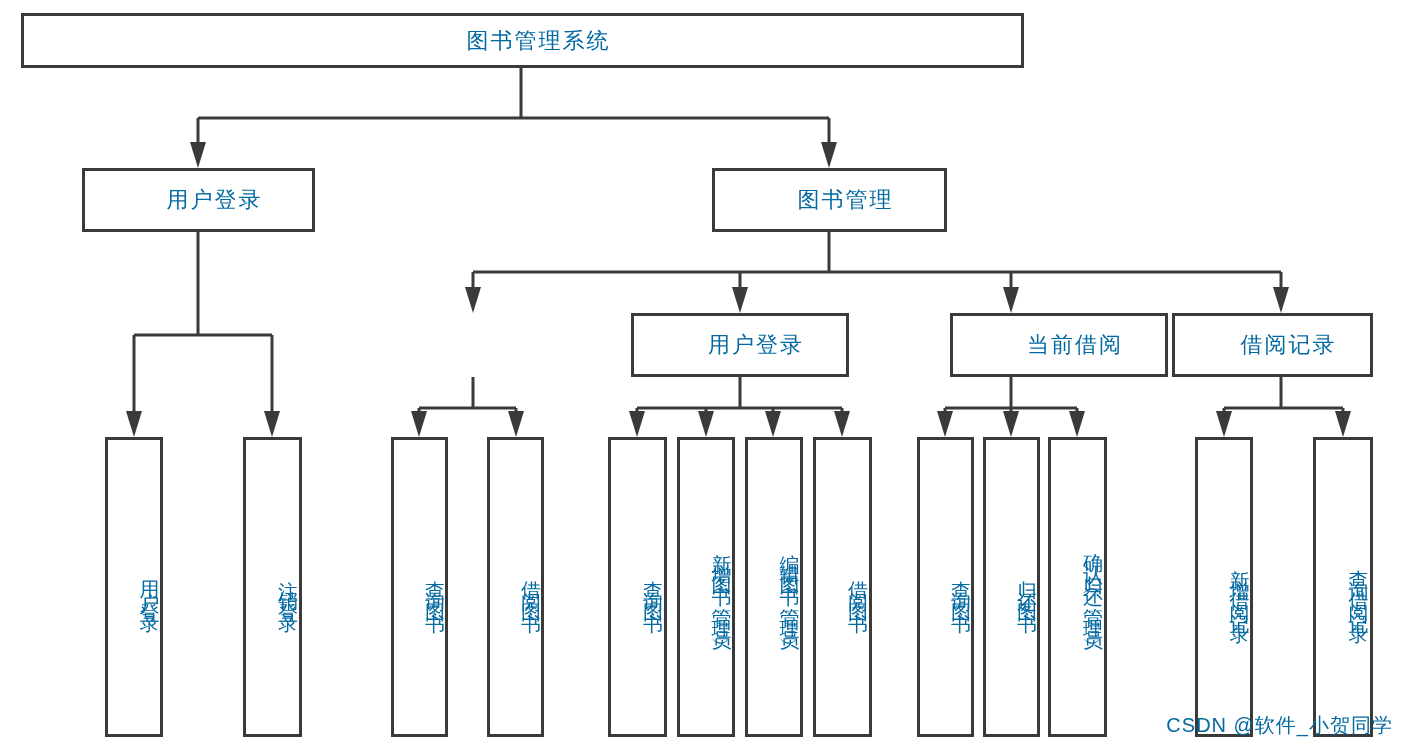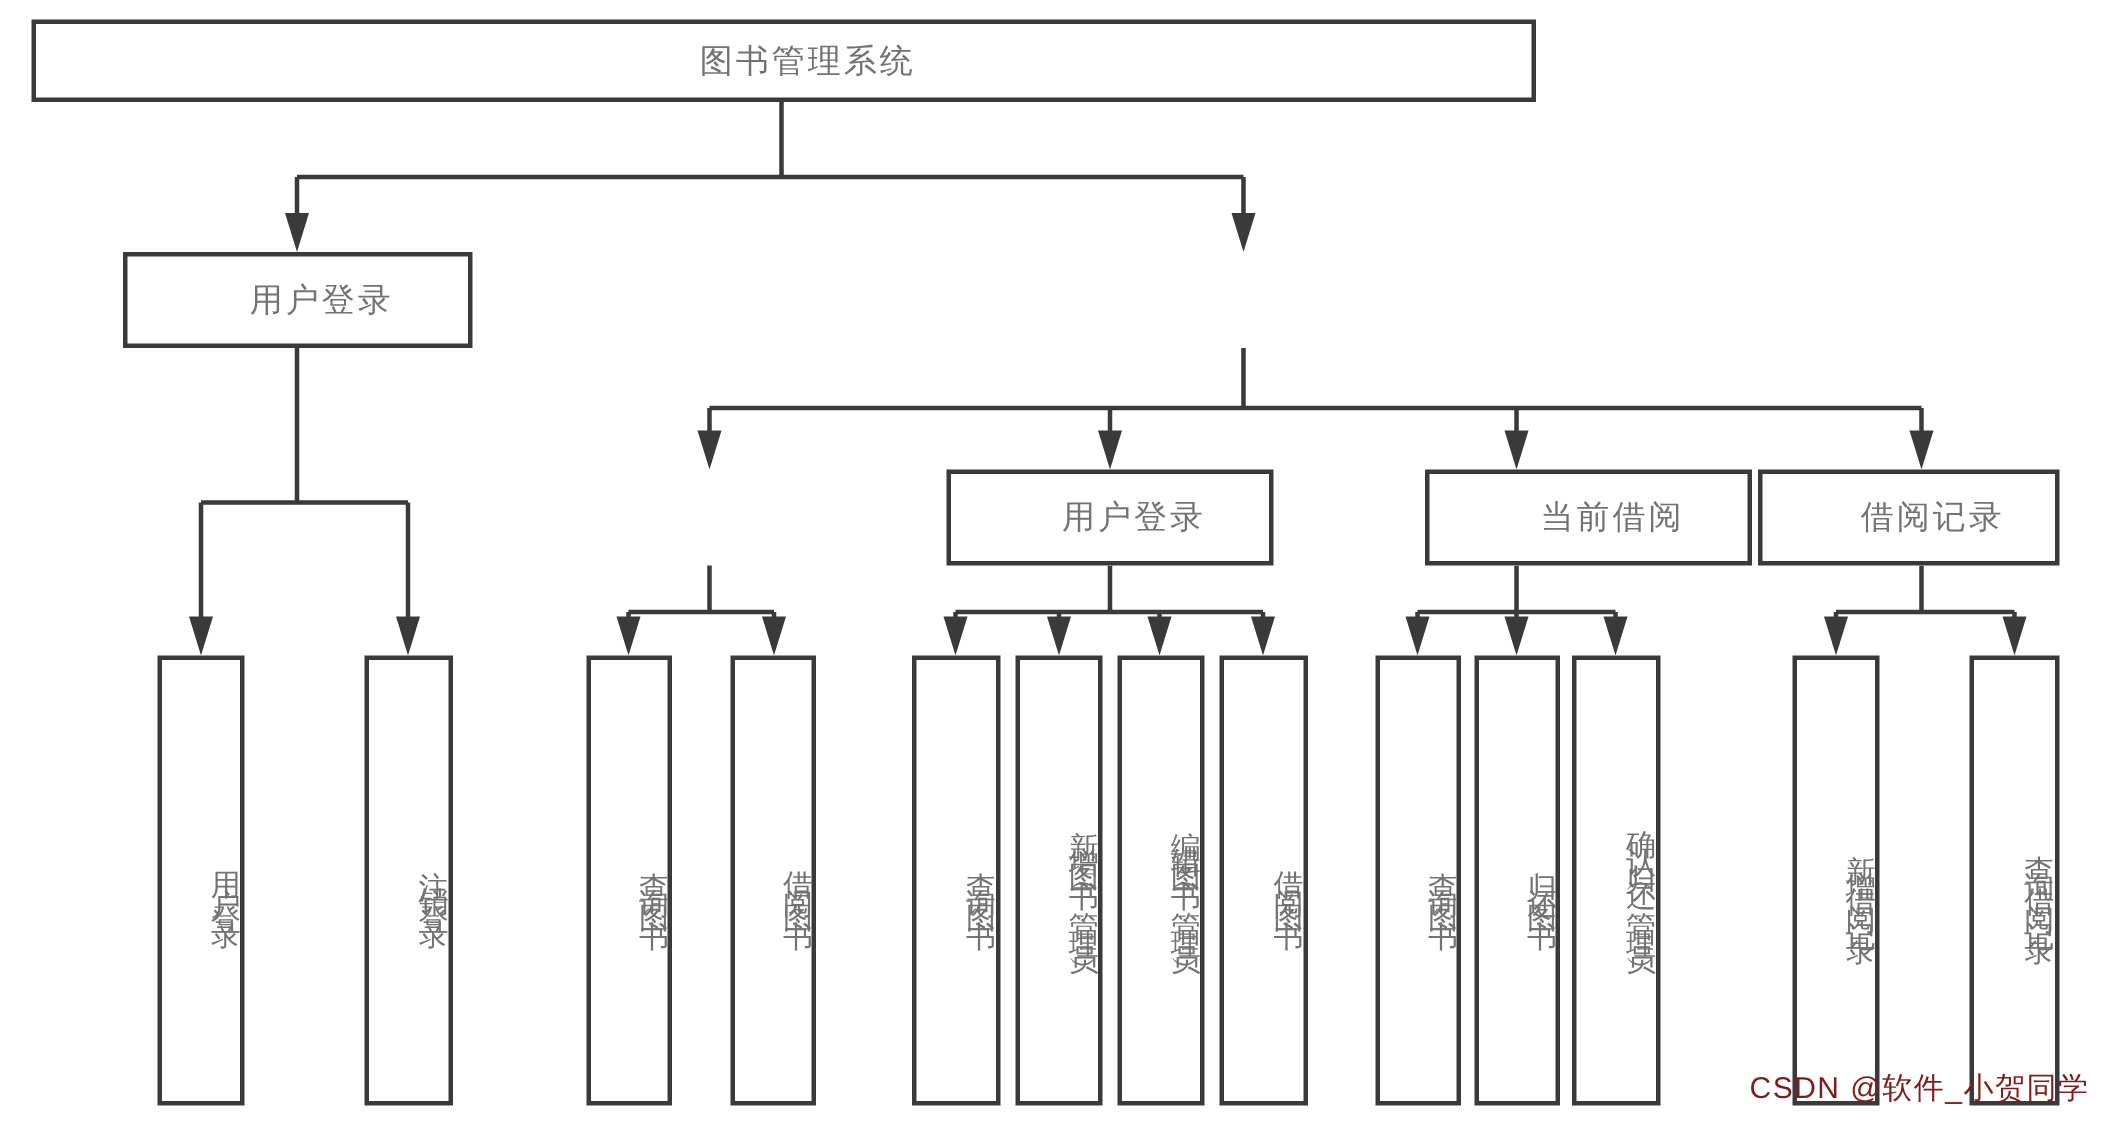--- a/index.html
+++ b/index.html
@@ -4,30 +4,30 @@
 <style>
   html,body{margin:0;padding:0;background:#ffffff;}
   .stage{
     position:relative;width:1405px;height:747px;background:#ffffff;
     font-family:"Liberation Sans",sans-serif;overflow:hidden;
   }
   svg.connectors{position:absolute;left:0;top:0;z-index:1;}
   .node{
     position:absolute;background:#ffffff;border:3px solid #3a3a3a;
     box-sizing:border-box;display:flex;align-items:center;justify-content:center;
-    color:#737373;z-index:2;padding-left:32px;
+    color:#0369a1;z-index:2;padding-left:32px;
   }
   .node.h{font-size:22px;letter-spacing:2px;white-space:nowrap;}
   .node.v{
     writing-mode:vertical-rl;text-orientation:mixed;
     font-size:20px;letter-spacing:11px;line-height:1;
   }
   .watermark{
     position:absolute;right:12px;top:712px;z-index:3;
-    color:#7f1d1d;font-size:20px;letter-spacing:1px;white-space:nowrap;
+    color:#0369a1;font-size:20px;letter-spacing:1px;white-space:nowrap;
   }
 </style>
 </head>
 <body>
 
 <div class="stage">
 
   <svg class="connectors" width="1405" height="747" viewBox="0 0 1405 747">
 
     <path d="M521 68 V119.5 M198 118 H829 M198 118 V145 M829 118 V145" fill="none" stroke="#3a3a3a" stroke-width="3"></path>
@@ -63,20 +63,21 @@
       <path d="M1003 411 L1019 411 L1011 437 Z"></path>
       <path d="M1069 411 L1085 411 L1077 437 Z"></path>
       <path d="M1216 411 L1232 411 L1224 437 Z"></path>
       <path d="M1335 411 L1351 411 L1343 437 Z"></path>
     </g>
   </svg>
 
   <div class="node h" style="left:21px;top:13px;width:1003px;height:55px">图书管理系统</div>
 
   <div class="node h" style="left:82px;top:168px;width:233px;height:64px">用户登录</div>
+  <div class="node h" style="left:712px;top:168px;width:235px;height:64px">图书管理</div>
 
   <div class="node h" style="left:631px;top:313px;width:218px;height:64px">用户登录</div>
   <div class="node h" style="left:950px;top:313px;width:218px;height:64px">当前借阅</div>
   <div class="node h" style="left:1172px;top:313px;width:201px;height:64px">借阅记录</div>
 
   <div class="node v" style="left:105px;top:437px;width:58px;height:300px">用户登录</div>
   <div class="node v" style="left:243px;top:437px;width:59px;height:300px">注销登录</div>
 
   <div class="node v" style="left:391px;top:437px;width:57px;height:300px">查询图书</div>
   <div class="node v" style="left:487px;top:437px;width:57px;height:300px">借阅图书</div>

